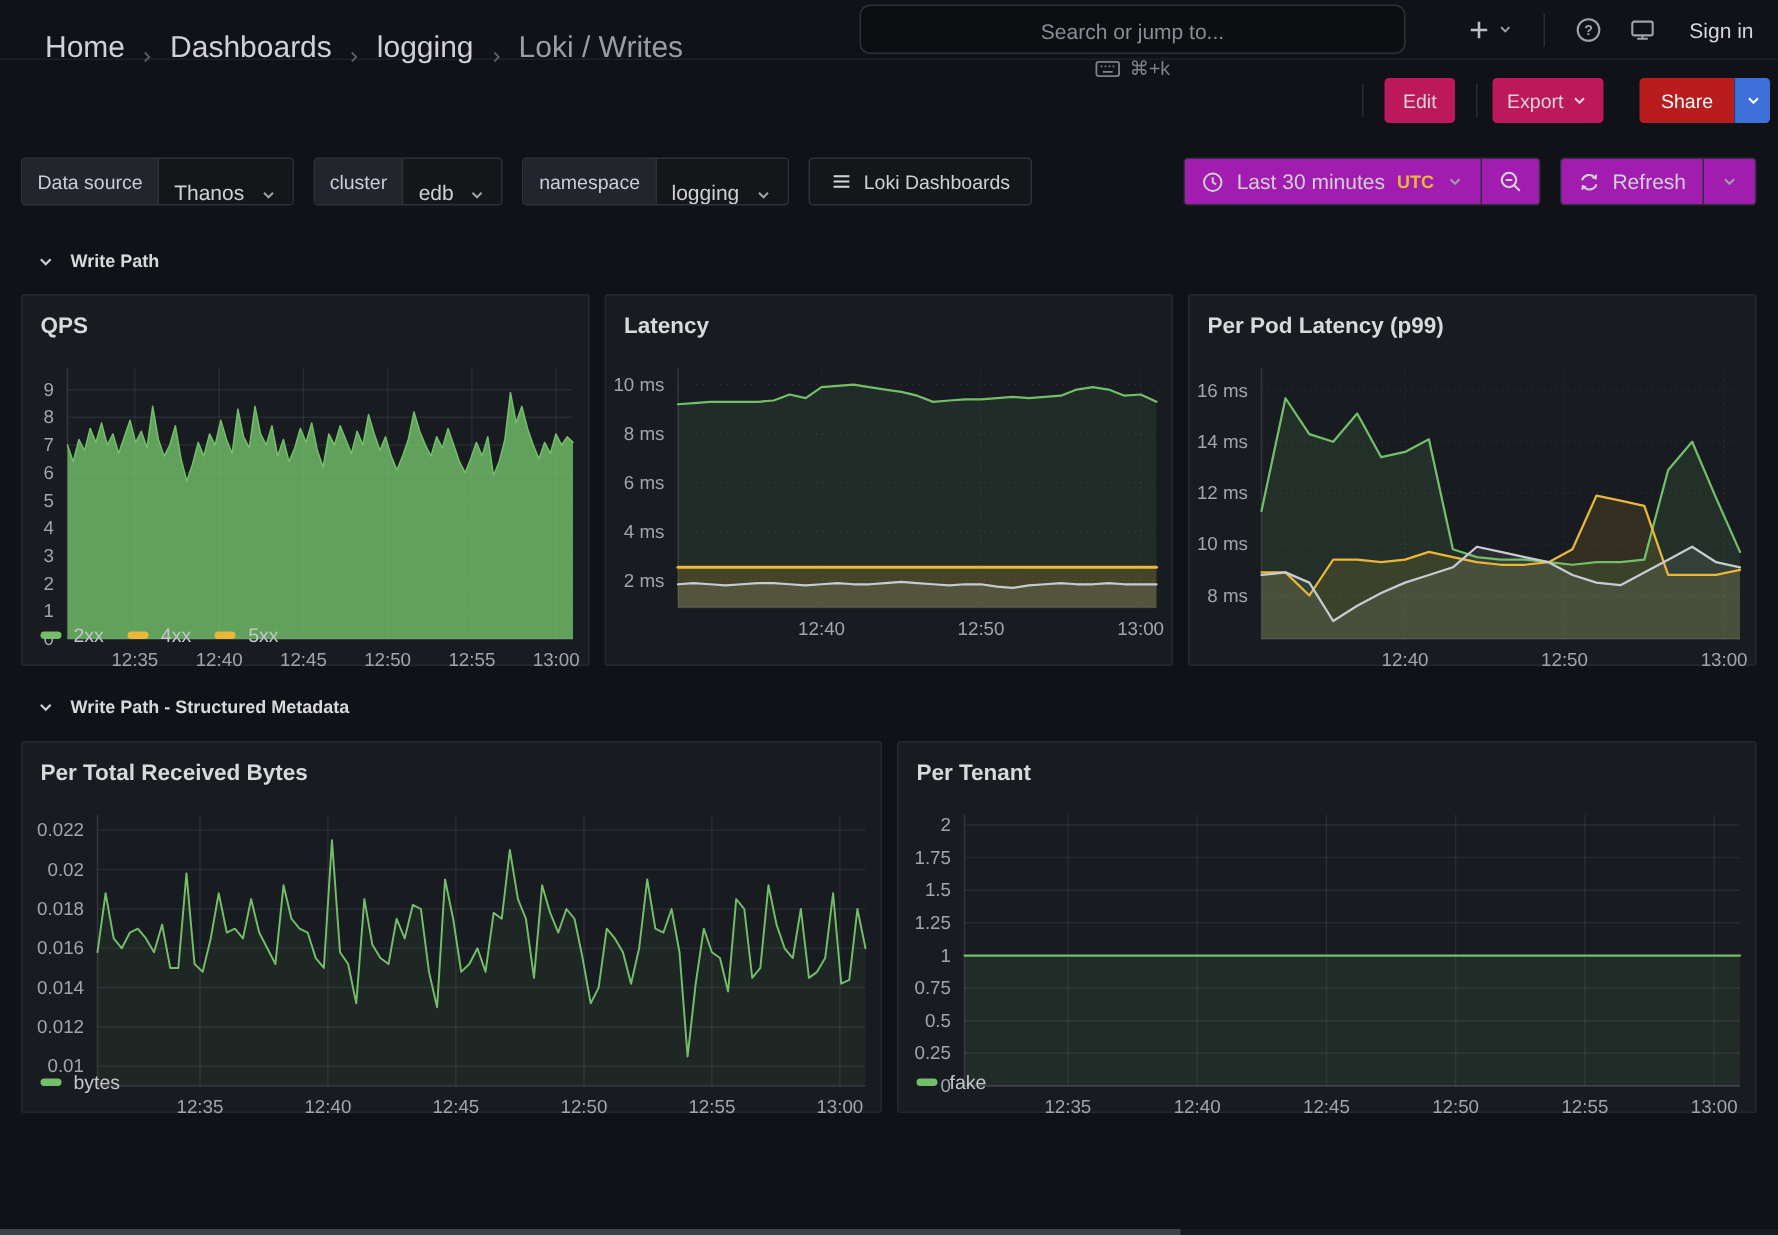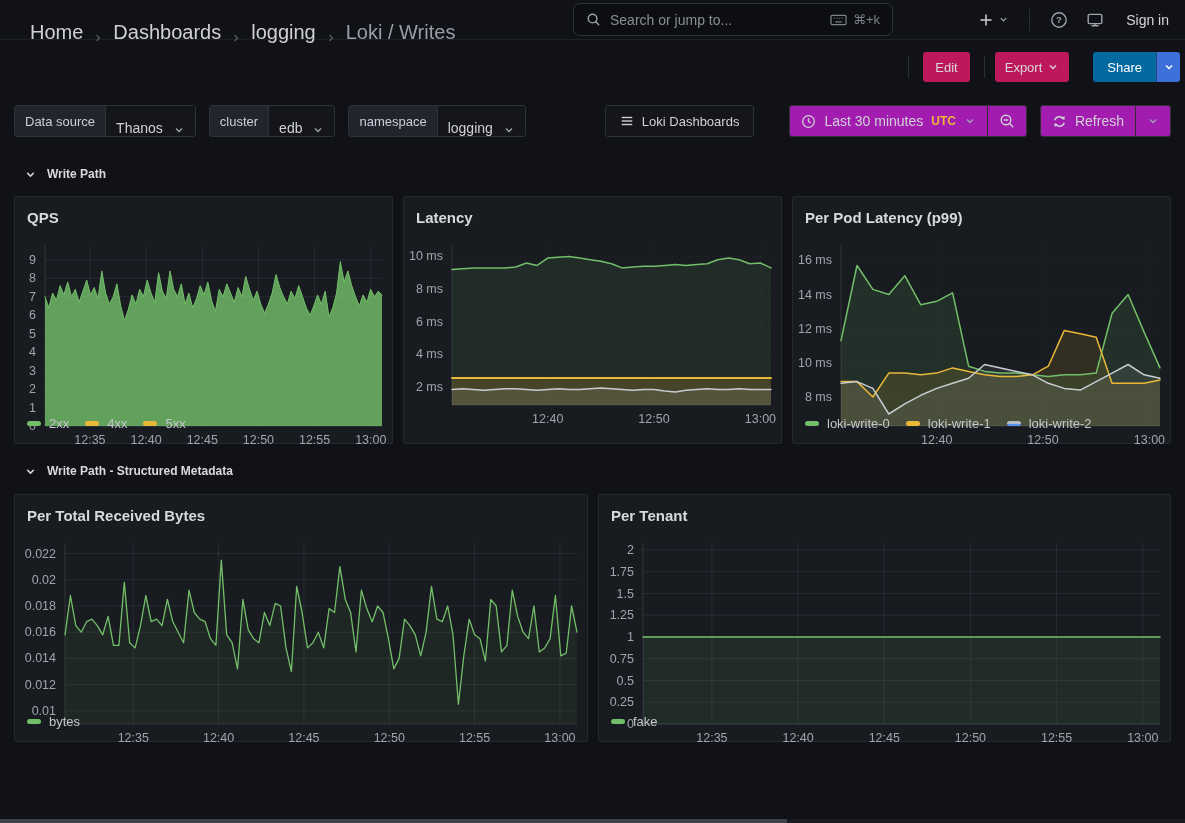--- a/index.html
+++ b/index.html
@@ -2,37 +2,37 @@
 <html><head>
 <meta charset="utf-8">
 <style>
   * { margin:0; padding:0; box-sizing:border-box; }
   html,body { width:1185px; height:823px; overflow:hidden; background:#111217; font-family:"Liberation Sans","DejaVu Sans",sans-serif; color:#ccccdc; }
   svg { display:block; }
   .nav { height:40px; display:flex; align-items:center; padding:0 16px 0 30px; border-bottom:1px solid #1d2025; position:relative; background:#111217; }
   .breadcrumb { display:flex; align-items:flex-end; gap:9px; font-size:20px;margin-top:26px; }
   .breadcrumb a { color:#d0d1d6; text-decoration:none; cursor:pointer; }
   .breadcrumb a.last { color:#9b9da5; }
-  .searchbox { position:absolute; left:573px; top:3px; width:320px; height:33px; border:1px solid #2e3138; border-radius:7px; background:#0d0e12; display:flex; align-items:center; padding:0 12px; gap:9px; cursor:text; }
+  .searchbox { position:absolute; left:573px; top:3px; width:364px; height:33px; border:1px solid #2e3138; border-radius:7px; background:#0d0e12; display:flex; align-items:center; padding:0 0; gap:9px; cursor:text;flex-direction:column; }
   .searchbox .ph { color:#8a8d94; font-size:14px; flex:1; }
   .searchbox .kbd { display:flex; align-items:center; gap:6px; color:#7e8189; font-size:13px; }
   .nav-actions { margin-left:auto; display:flex; align-items:center; gap:6px; }
   .iconbtn { display:flex; align-items:center; gap:4px; padding:5px 6px; border-radius:4px; cursor:pointer; color:#9fa2a9; }
   .vdiv { width:1px; height:22px; background:#2a2d33; margin:0 8px; }
   .signin { font-size:14px; font-weight:500; color:#d5d6da; margin-left:10px; cursor:pointer; text-decoration:none; }
   .toolbar { height:46px; display:flex; align-items:center; justify-content:flex-end; padding:8px 5px 0 14px; gap:0; }
   .btn { height:30px; display:inline-flex; align-items:center; gap:5px; padding:0 12px; border:none; border-radius:3px; background:#be185d; color:#d5d6da; font-size:13px; font-weight:500; font-family:inherit; cursor:pointer; }
   .share-group { display:flex; margin-left:24px; }
-  .share-group .btn { background:#0369a1; color:#fff; border-radius:3px 0 0 3px; padding:0 14px;text-align:right; }
+  .share-group .btn { background:#b91c1c; color:#fff; border-radius:3px 0 0 3px; padding:0 14px;text-align:right; }
   .share-group .caretbtn { width:24px; background:#3d71d9; border-left:1px solid rgba(17,18,23,.45); border-radius:0 3px 3px 0; display:flex; align-items:center; justify-content:center; cursor:pointer; }
   .filters { margin:19px 14px 0 14px; display:flex; align-items:center; gap:13px; height:32px; }
   .vargroup { display:flex; height:32px; border:1px solid #2e3138; border-radius:3px; overflow:hidden; }
   .vargroup .vlabel { display:flex; align-items:center; padding:0 10px; background:#22252b; font-size:13px; font-weight:500; color:#ccccdc; border-right:1px solid #2e3138; }
   .vargroup .vvalue { display:flex; align-items:flex-end; gap:10px; padding:0 10px; background:#141619; font-size:14px; color:#d0d1d6; cursor:pointer; }
-  .ghostbtn { margin-left:66px; height:32px; display:inline-flex; align-items:center; gap:8px; padding:0 14px; border:1px solid #2e3138; border-radius:3px; background:#141619; color:#d0d1d6; font-size:13px; font-weight:500; cursor:pointer; }
+  .ghostbtn { height:32px; display:inline-flex; align-items:center; gap:8px; padding:0 14px; border:1px solid #2e3138; border-radius:3px; background:#141619; color:#d0d1d6; font-size:13px; font-weight:500; cursor:pointer; }
   .spacer { flex:1; }
   .ctrlgroup { display:flex; height:32px; border:1px solid #2e3138; border-radius:3px; overflow:hidden; background:#a21caf; }
   .ctrlgroup .seg { display:flex; align-items:center; gap:8px; padding:0 11px; cursor:pointer; }
   .ctrlgroup .seg + .seg { border-left:1px solid #2e3138; }
   .time-label { font-size:14px; font-weight:500; color:#d0d1d6; }
   .utc { font-size:12px; font-weight:700; color:#eab839; }
   .refresh-label { font-size:14px; font-weight:500; color:#d0d1d6; }
   .section-h { display:flex; align-items:center; gap:10px; margin:23px 14px 0 24px; height:28px; cursor:pointer; }
   .section-h h2 { font-size:12px; font-weight:600; color:#d8d9da; }
   .section-h.second { margin-top:13px; }
@@ -327,34 +327,20 @@
           <line x1="48" x2="48" y1="14" y2="195" stroke="rgba(204,204,220,0.15)"></line>
           <line x1="48" x2="367" y1="195" y2="195" stroke="rgba(204,204,220,0.15)"></line>
           <path d="M48.0 109.6 L64.0 34.5 L79.9 58.4 L95.8 63.5 L111.8 44.7 L127.8 73.8 L143.7 70.3 L159.6 61.8 L175.6 135.2 L191.6 140.4 L207.5 142.1 L223.5 142.1 L239.4 143.8 L255.3 145.5 L271.3 143.8 L287.3 143.8 L303.2 142.1 L319.1 82.3 L335.1 63.5 L351.1 101.1 L367.0 136.9  L367.0 195.0 L48 195.0 Z" fill="#73bf69" fill-opacity="0.13" stroke="none"></path>
           <path d="M48.0 150.6 L64.0 150.6 L79.9 166.0 L95.8 142.1 L111.8 142.1 L127.8 143.8 L143.7 142.1 L159.6 136.9 L175.6 140.4 L191.6 143.8 L207.5 145.5 L223.5 145.5 L239.4 143.8 L255.3 135.2 L271.3 99.4 L287.3 102.8 L303.2 106.2 L319.1 152.3 L335.1 152.3 L351.1 152.3 L367.0 148.9  L367.0 195.0 L48 195.0 Z" fill="#eab839" fill-opacity="0.13" stroke="none"></path>
           <path d="M48.0 152.3 L64.0 150.6 L79.9 157.4 L95.8 183.0 L111.8 172.8 L127.8 164.3 L143.7 157.4 L159.6 152.3 L175.6 147.2 L191.6 133.5 L207.5 136.9 L223.5 140.4 L239.4 143.8 L255.3 152.3 L271.3 157.4 L287.3 159.1 L303.2 150.6 L319.1 142.1 L335.1 133.5 L351.1 143.8 L367.0 147.2  L367.0 195.0 L48 195.0 Z" fill="#c7ccd1" fill-opacity="0.1" stroke="none"></path>
           <path d="M48.0 109.6 L64.0 34.5 L79.9 58.4 L95.8 63.5 L111.8 44.7 L127.8 73.8 L143.7 70.3 L159.6 61.8 L175.6 135.2 L191.6 140.4 L207.5 142.1 L223.5 142.1 L239.4 143.8 L255.3 145.5 L271.3 143.8 L287.3 143.8 L303.2 142.1 L319.1 82.3 L335.1 63.5 L351.1 101.1 L367.0 136.9 " fill="none" stroke="#73bf69" stroke-width="1.5" stroke-linejoin="round" stroke-linecap="round"></path>
           <path d="M48.0 150.6 L64.0 150.6 L79.9 166.0 L95.8 142.1 L111.8 142.1 L127.8 143.8 L143.7 142.1 L159.6 136.9 L175.6 140.4 L191.6 143.8 L207.5 145.5 L223.5 145.5 L239.4 143.8 L255.3 135.2 L271.3 99.4 L287.3 102.8 L303.2 106.2 L319.1 152.3 L335.1 152.3 L351.1 152.3 L367.0 148.9 " fill="none" stroke="#eab839" stroke-width="1.5" stroke-linejoin="round" stroke-linecap="round"></path>
           <path d="M48.0 152.3 L64.0 150.6 L79.9 157.4 L95.8 183.0 L111.8 172.8 L127.8 164.3 L143.7 157.4 L159.6 152.3 L175.6 147.2 L191.6 133.5 L207.5 136.9 L223.5 140.4 L239.4 143.8 L255.3 152.3 L271.3 157.4 L287.3 159.1 L303.2 150.6 L319.1 142.1 L335.1 133.5 L351.1 143.8 L367.0 147.2 " fill="none" stroke="#c7ccd1" stroke-width="1.5" stroke-linejoin="round" stroke-linecap="round"></path>
         </svg>
       </div>
-    <div class="legend">
-        <span class="li">
-          <i style="background:#73bf69"></i>
-          <span class="lt">loki-write-0</span>
-        </span>
-        <span class="li">
-          <i style="background:#eab839"></i>
-          <span class="lt">loki-write-1</span>
-        </span>
-        <span class="li">
-          <i style="background:linear-gradient(#b7bdc6 0 62%, #5794f2 62% 100%)"></i>
-          <span class="lt">loki-write-2</span>
-        </span>
-      </div>
   </section>
 </div>
 
 <div class="section-h second">
   <svg width="13" height="13" viewBox="0 0 16 16">
       <polyline points="4,6 8,10 12,6" fill="none" stroke="#d0d1d6" stroke-width="1.8"></polyline>
     </svg>
   <h2>Write Path - Structured Metadata</h2>
 </div>
 

